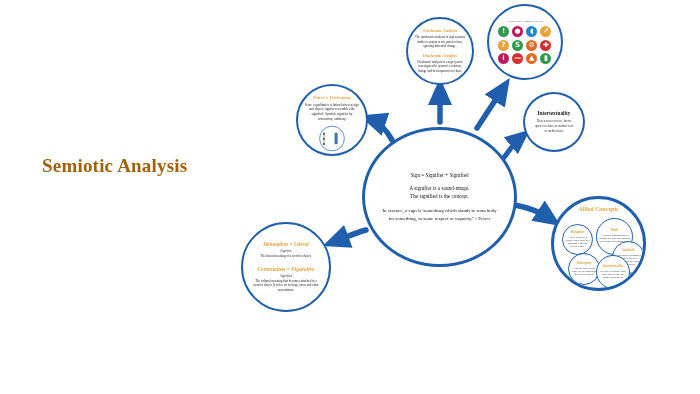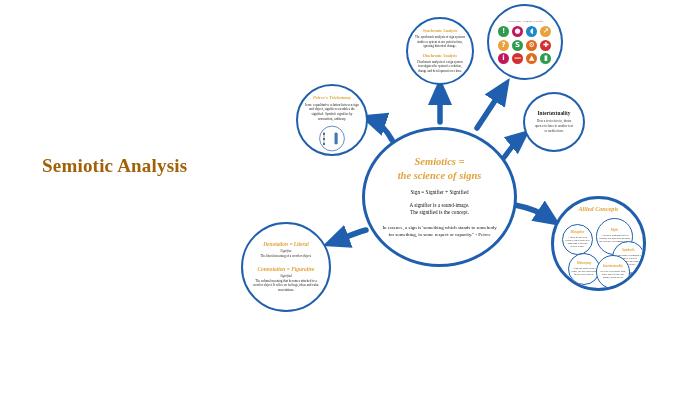--- a/index.html
+++ b/index.html
@@ -281,24 +281,20 @@
   <path d="M 502,160 C 510,150 514,143 520,138" stroke="#1F5FAD" stroke-width="5" fill="none" stroke-linecap="round" marker-end="url(#ah)"></path>
 
   <path d="M 515,205 C 530,208 540,212 549,218" stroke="#1F5FAD" stroke-width="5.5" fill="none" stroke-linecap="round" marker-end="url(#ah)"></path>
 
   <path d="M 366,230 C 352,234 344,238 336,241" stroke="#1F5FAD" stroke-width="5.5" fill="none" stroke-linecap="round" marker-end="url(#ah)"></path>
 </svg>
 
 <div id="page-title">Semiotic Analysis</div>
 
 <div class="bubble" id="central-bubble">
-  <div class="central-title">
-    <div>Semiotics =</div>
-    <div>the science of signs</div>
-  </div>
   <div class="central-line">Sign = Signifier + Signified</div>
   <div class="central-gap"></div>
   <div class="central-line">A signifier is a sound-image.</div>
   <div class="central-line">The signified is the concept.</div>
   <div class="central-quote">In essence, a sign is 'something which stands to somebody for something, in some respect or capacity." - Peirce</div>
 </div>
 
 <div class="bubble" id="peirce-bubble">
   <div class="sat-title">Peirce's Trichotomy</div>
   <div class="sat-body">Icon: a qualitative relation between sign and object, signifier resembles the signified. Symbol: signifier by convention, arbitrary.</div>

